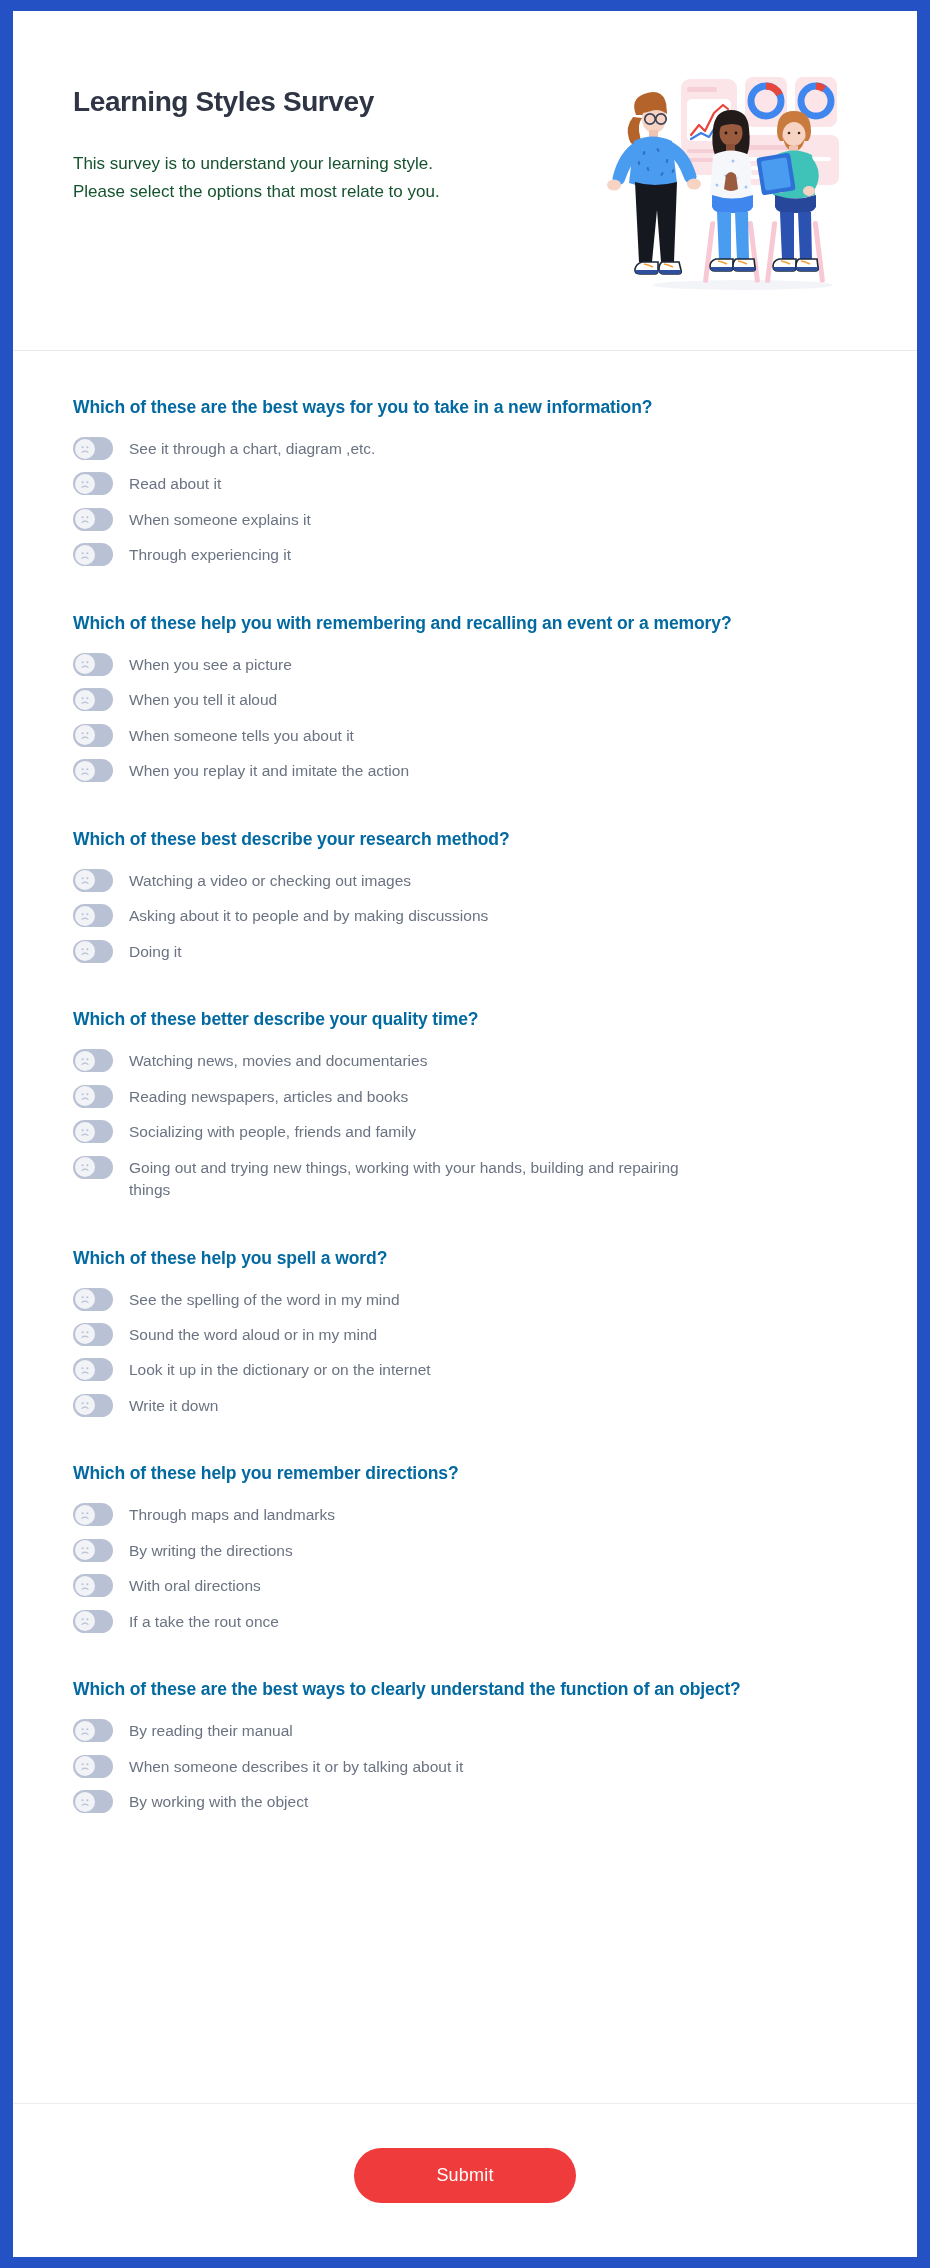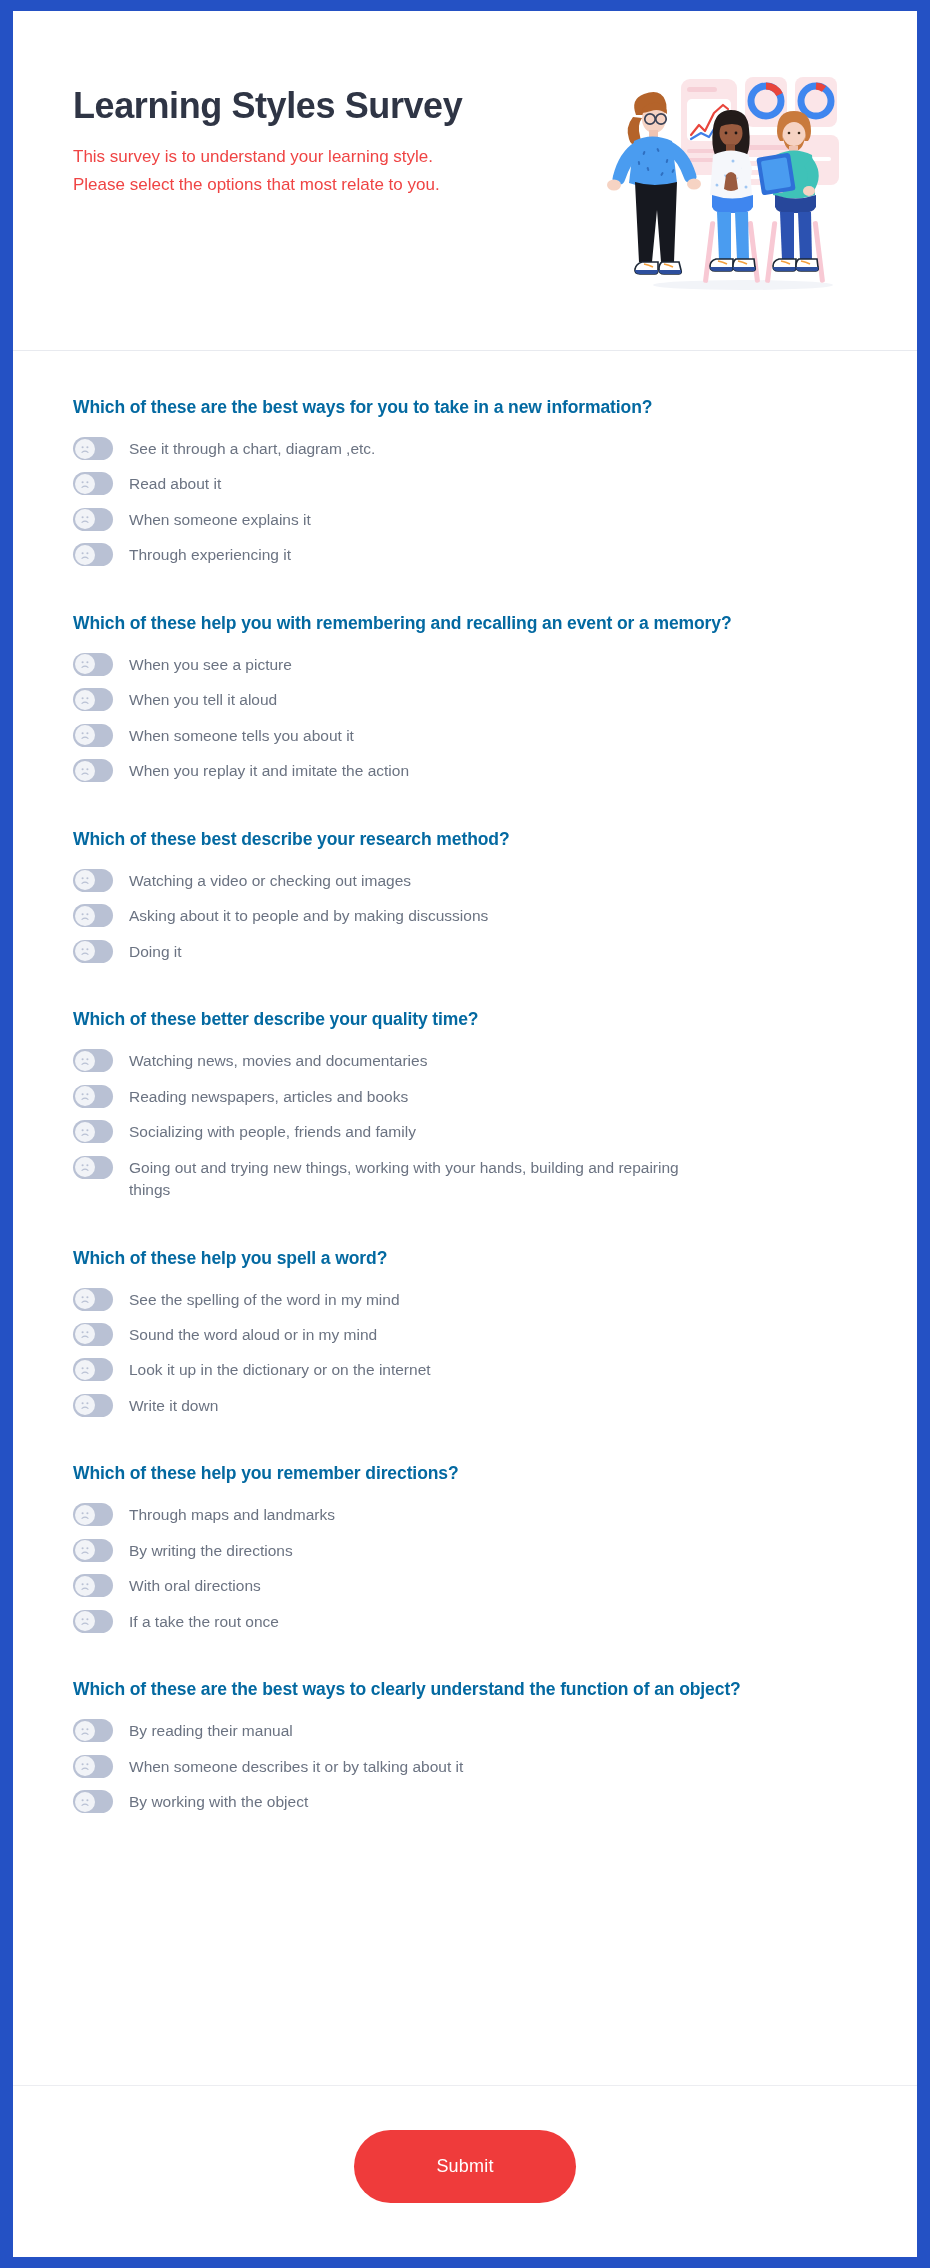--- a/index.html
+++ b/index.html
@@ -33,32 +33,32 @@
     align-items: flex-start;
     justify-content: space-between;
     padding: 52px 56px 40px 60px;
     border-bottom: 1px solid #e8eaef;
     min-height: 340px;
   }
 
   .header-text { padding-top: 22px; max-width: 430px; }
 
   .survey-title {
-    font-size: 36px;
+    font-size: 28px;
     font-weight: bold;
     color: #2f3545;
     letter-spacing: -0.4px;
     line-height: 1.18;
   }
 
   .survey-subtitle {
-    margin-top: 16px;
+    margin-top: 32px;
     font-size: 17px;
     line-height: 1.62;
-    color: #ef4444;
+    color: #14532d;
     font-weight: 400;
     max-width: 400px;
   }
 
   .header-illustration { margin-right: 18px; margin-top: 6px; flex-shrink: 0; }
 
   
   .questions-area {
     flex: 1 1 auto;
     padding: 46px 60px 30px 60px;
@@ -121,21 +121,21 @@
     align-items: center;
   }
 
   .submit-button {
     background: #ef3b3b;
     color: #ffffff;
     border: none;
     border-radius: 40px;
     font-size: 18px;
     font-family: "Liberation Sans", sans-serif;
-    padding: 26px 0;
+    padding: 17px 0;
     width: 222px;
     text-align: center;
     cursor: pointer;
     letter-spacing: 0.2px;
   }
 </style>
 </head>
 <body>
 
 <div class="page-frame">

